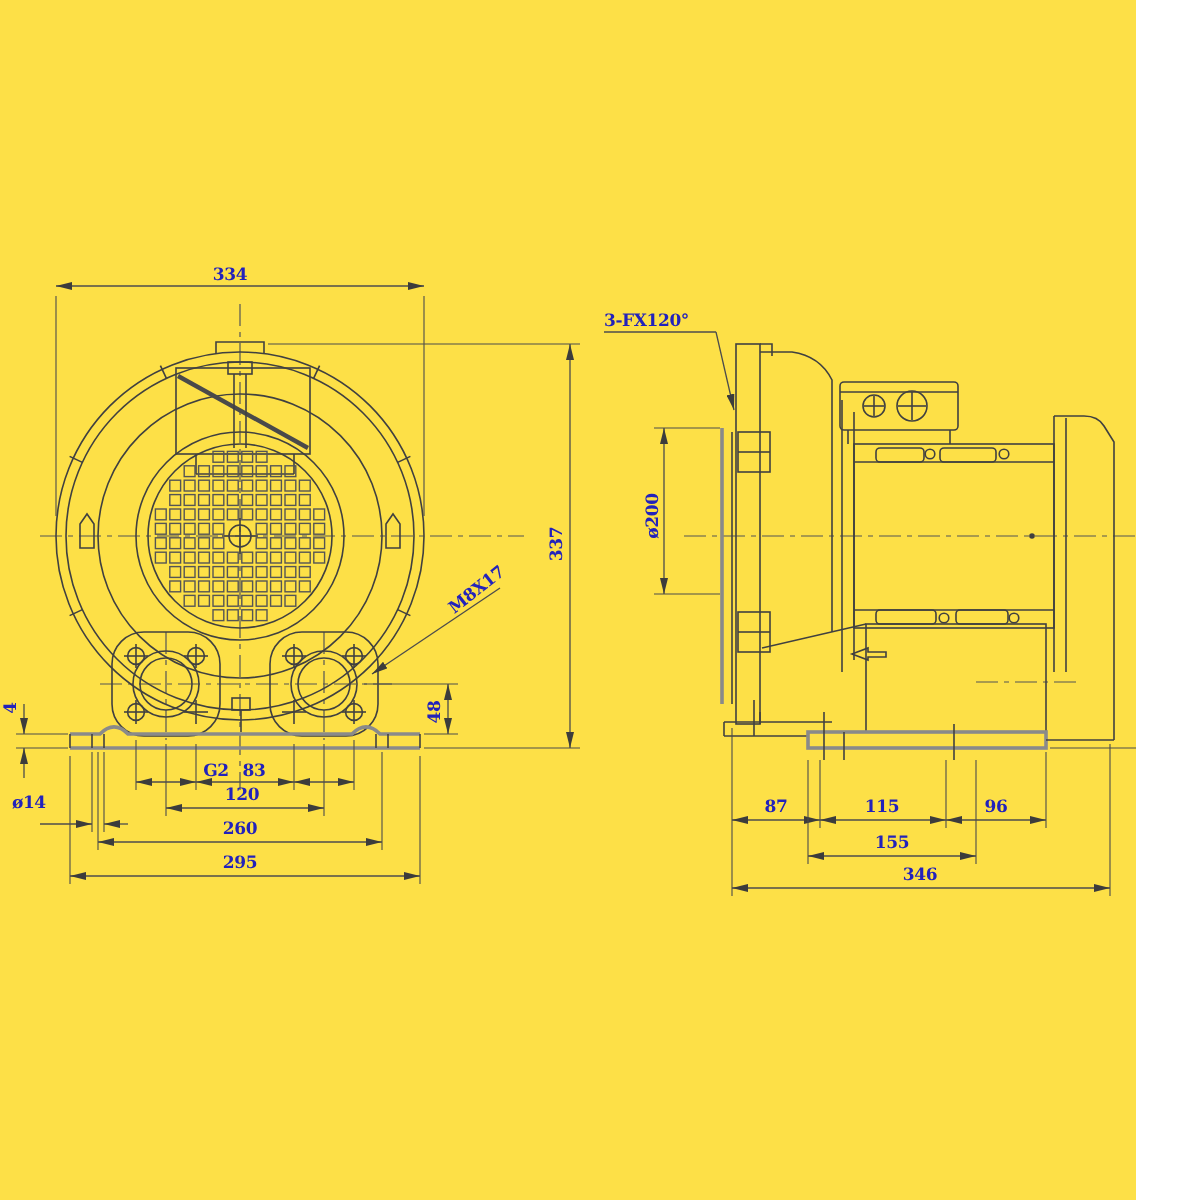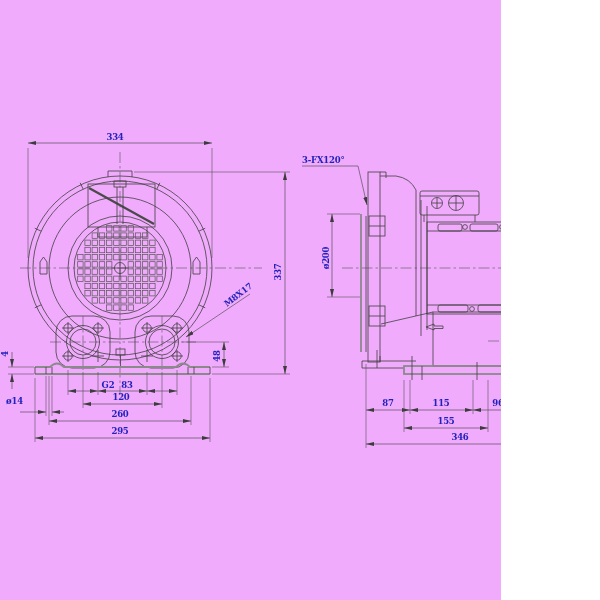--- a/index.html
+++ b/index.html
@@ -1,16 +1,16 @@
 <!DOCTYPE html>
 <html><head>
 <meta charset="utf-8">
 <style>
   html,body{margin:0;padding:0;background:#ffffff;}
-  .canvas{position:relative;width:501px;height:600px;background:#f0abfc;overflow:hidden;
+  .canvas{position:relative;width:568px;height:600px;background:#fde047;overflow:hidden;
           font-family:"DejaVu Sans",sans-serif;text-align:right;}
   svg{position:absolute;left:0;top:0;}
   .ln{stroke:#404040;stroke-width:0.8;fill:none;}
   .lnthick{stroke:#4a4a4a;stroke-width:2.2;fill:none;}
   .lngray{stroke:#8a8a8a;stroke-width:1.8;fill:none;}
   .cl{stroke:#555;stroke-width:0.6;fill:none;stroke-dasharray:11 3 2.5 3;}
   .dl{stroke:#4c4c4c;stroke-width:0.65;fill:none;}
   .ext{stroke:#4c4c4c;stroke-width:0.55;fill:none;}
   .dim{font:bold 8.5px "DejaVu Serif",serif;fill:#2222bb;letter-spacing:-0.2px;}
   .mid{text-anchor:middle;}

